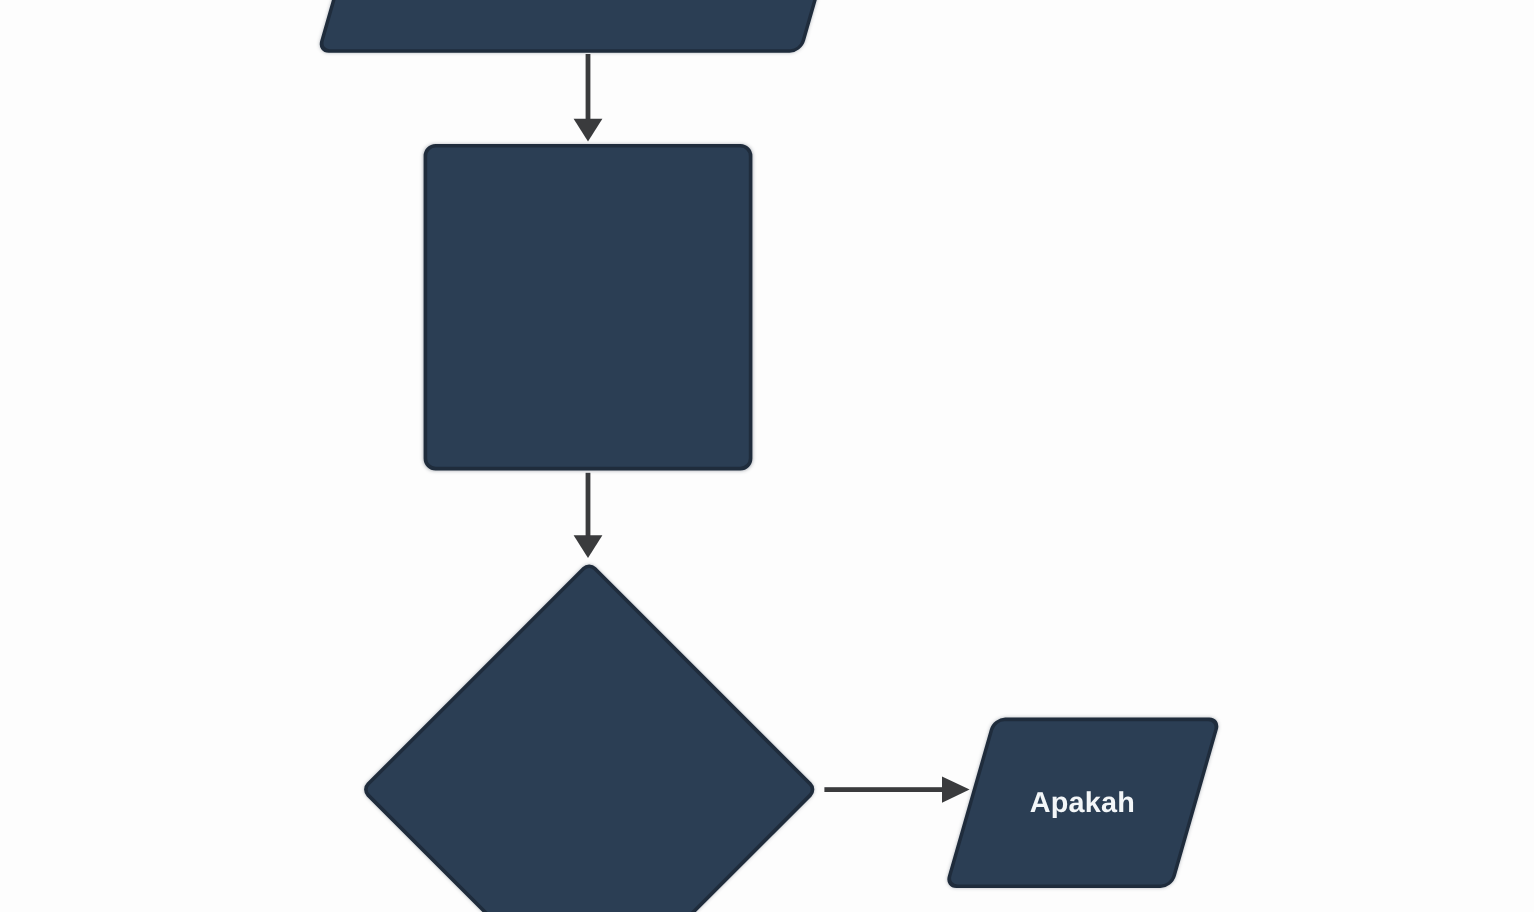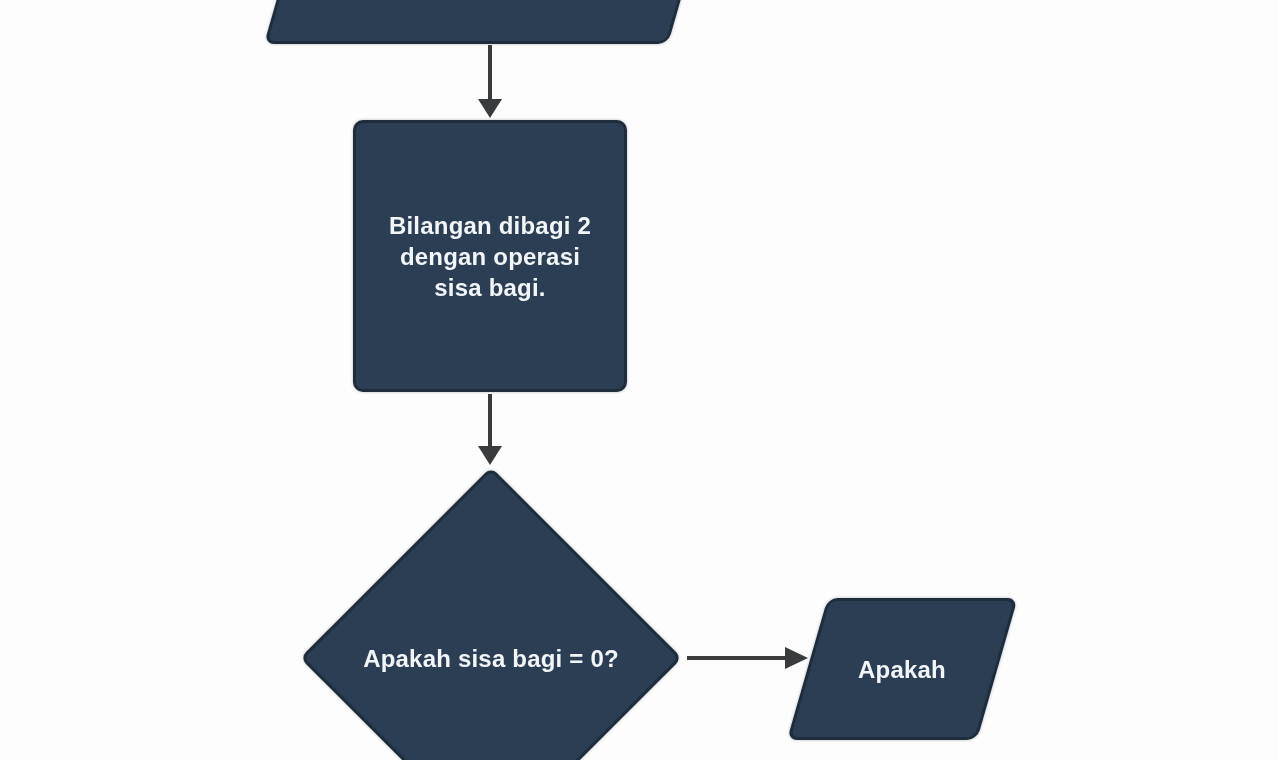--- a/index.html
+++ b/index.html
@@ -89,31 +89,25 @@
 <body>
 
 <div class="stage" style="--background: #fdfdfd; --shape-fill: #2b3e54; --shape-border: #1f2c3c; --arrow: #3a3b3d; --text: #f3f6f8;">
 
   <div id="io-top" class="node parallelogram"></div>
 
   <div id="edge1-line" class="edge-line"></div>
   <div id="edge1-head" class="arrowhead down"></div>
 
   <div id="process-box" class="node rect"></div>
-  <div id="process-label" class="node-label">
-    <div>Bilangan dibagi 2</div>
-    <div>dengan operasi</div>
-    <div>sisa bagi.</div>
-  </div>
 
   <div id="edge2-line" class="edge-line"></div>
   <div id="edge2-head" class="arrowhead down"></div>
 
   <div id="decision-box" class="node diamond"></div>
-  <div id="decision-label" class="node-label">Apakah sisa bagi = 0?</div>
 
   <div id="edge3-line" class="edge-line"></div>
   <div id="edge3-head" class="arrowhead right"></div>
 
   <div id="io-genap" class="node parallelogram"></div>
   <div id="genap-label" class="node-label">Apakah</div>
 
 </div>
 
 </body></html>

